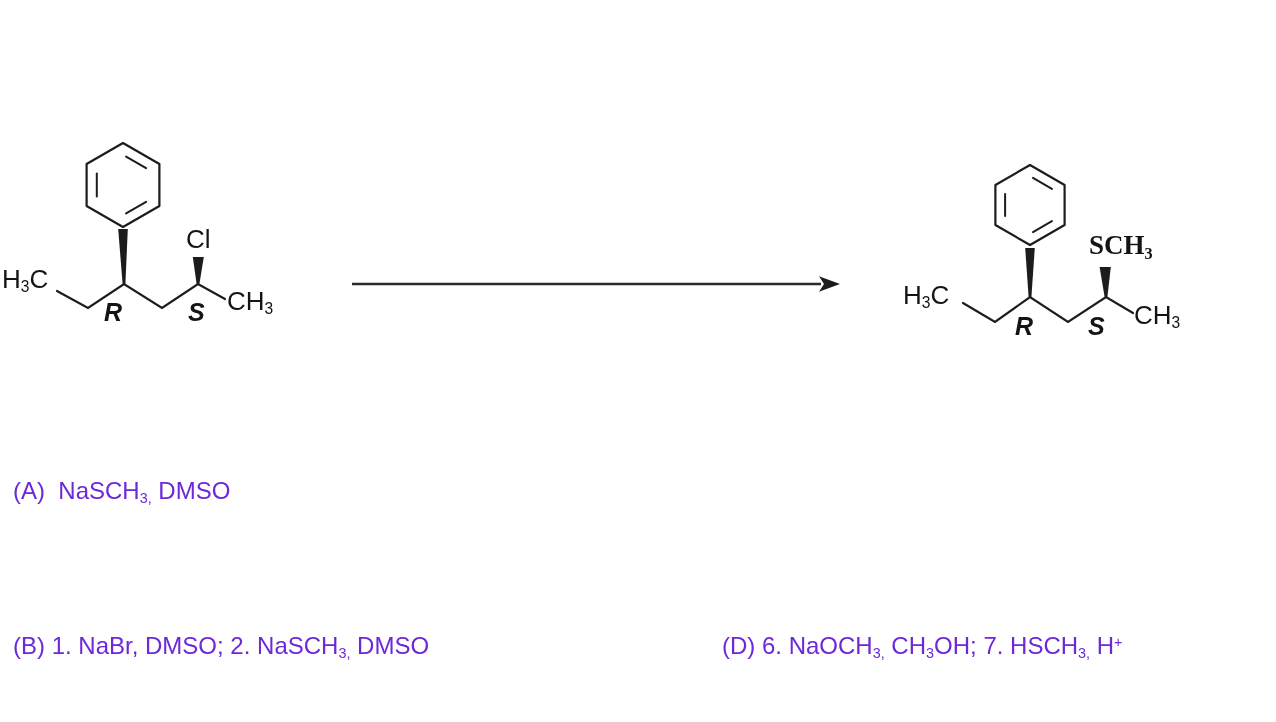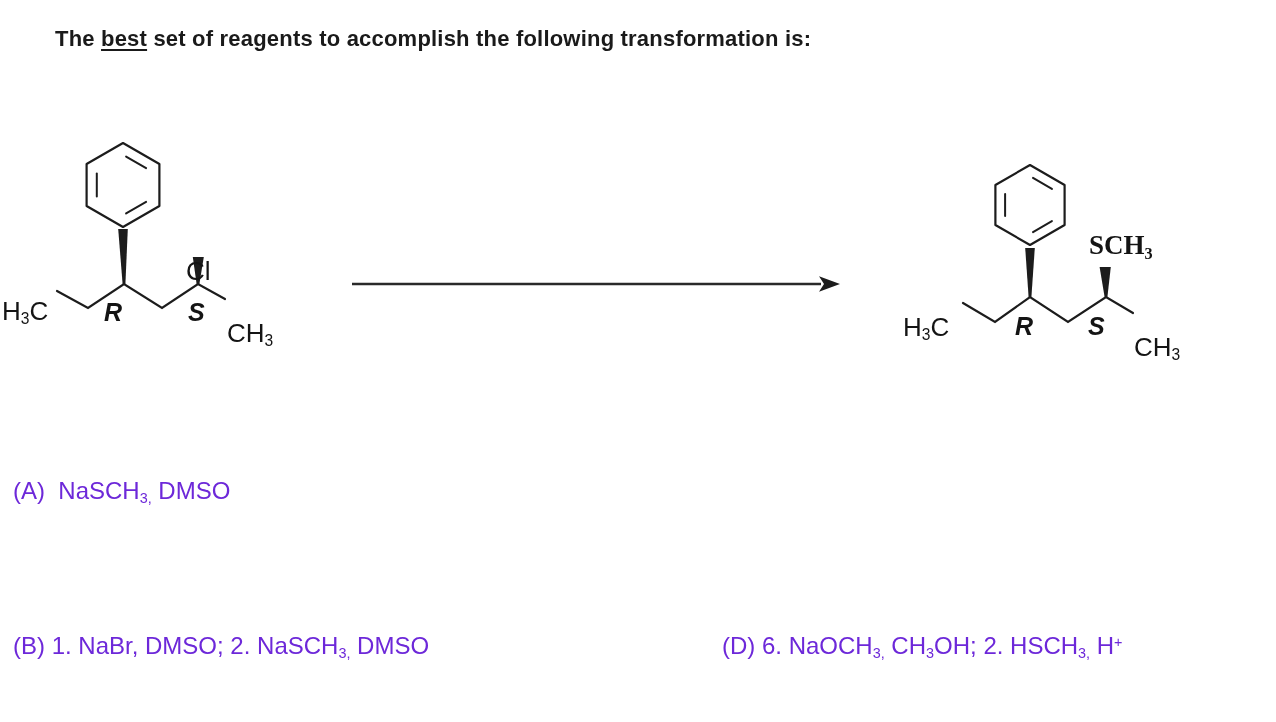--- a/index.html
+++ b/index.html
@@ -10,21 +10,21 @@
   .title{
     position:absolute;left:55px;top:26px;
     font-size:22px;font-weight:700;letter-spacing:.2px;white-space:pre;
   }
   .seg-n{}
   .seg-b{font-size:.6em;vertical-align:-.28em;}
   .seg-p{font-size:.6em;vertical-align:.5em;}
   .seg-i{font-style:italic;}
   .seg-u{text-decoration:underline;text-decoration-thickness:2px;text-underline-offset:3px;}
   .mol-label{
-    position:absolute;font-size:26px;font-weight:400;color:#141414;white-space:pre;line-height:1;margin-top:32px;
+    position:absolute;font-size:26px;font-weight:400;color:#141414;white-space:pre;line-height:1;
   }
   .stereo-label{
     position:absolute;font-size:25px;font-weight:700;font-style:italic;color:#141414;line-height:1;
   }
   .serif-label{
     position:absolute;font-family:"Liberation Serif",serif;font-weight:700;font-size:27px;
     color:#141414;white-space:pre;line-height:1;
   }
   .structure{position:absolute;}
   .bond{stroke:#1c1c1c;stroke-width:2.2;fill:none;stroke-linecap:round;}
@@ -35,21 +35,20 @@
   .arrow-head{fill:#1c1c1c;}
   .option{
     position:absolute;font-size:24px;color:#6d28d9;white-space:pre-wrap;line-height:1.15;
   }
 </style>
 </head>
 <body>
 
 <div class="canvas">
 
-  <div class="title"><span class="seg-n">The </span><span class="seg-u">best</span><span class="seg-n"> set of reagents to accomplish the following transformation is:</span></div>
 
   <svg class="structure" style="left:0;top:130px" width="310" height="215" viewBox="0 130 310 215">
     <g>
       <polygon class="ring" points="123,143 159.4,164 159.4,206 123,227 86.6,206 86.6,164"></polygon>
       <line class="inner" x1="126.1" y1="156.6" x2="146.1" y2="168.1"></line>
       <line class="inner" x1="146.1" y1="201.9" x2="126.1" y2="213.4"></line>
       <line class="inner" x1="96.8" y1="196.5" x2="96.8" y2="173.5"></line>
     </g>
     <polyline class="bond" points="57,291 88,308 124,284 162,308 198,284 225,299"></polyline>
     <polygon class="wedge" points="122.6,284 125.4,284 127.8,229 118.2,229"></polygon>
@@ -80,15 +79,15 @@
   </svg>
 
   <div class="mol-label" style="left:903px;top:282px"><span class="seg-n">H</span><span class="seg-b">3</span><span class="seg-n">C</span></div>
   <div class="serif-label" style="left:1089px;top:232px"><span class="seg-n">SCH</span><span class="seg-b">3</span></div>
   <div class="mol-label" style="left:1134px;top:302px"><span class="seg-n">CH</span><span class="seg-b">3</span></div>
   <div class="stereo-label" style="left:1015px;top:314px"><span class="seg-n">R</span></div>
   <div class="stereo-label" style="left:1088px;top:314px"><span class="seg-n">S</span></div>
 
   <div class="option" style="left:13px;top:477px"><span class="seg-n">(A)  NaSCH</span><span class="seg-b">3,</span><span class="seg-n"> DMSO</span></div>
   <div class="option" style="left:13px;top:632px"><span class="seg-n">(B) 1. NaBr, DMSO; 2. NaSCH</span><span class="seg-b">3,</span><span class="seg-n"> DMSO</span></div>
-  <div class="option" style="left:722px;top:632px"><span class="seg-n">(D) 6. NaOCH</span><span class="seg-b">3,</span><span class="seg-n"> CH</span><span class="seg-b">3</span><span class="seg-n">OH; 2. HSCH</span><span class="seg-b">3,</span><span class="seg-n"> H</span><span class="seg-p">+</span></div>
+  <div class="option" style="left:722px;top:632px"><span class="seg-n">(D) 6. NaOCH</span><span class="seg-b">3,</span><span class="seg-n"> CH</span><span class="seg-b">3</span><span class="seg-n">OH; 7. HSCH</span><span class="seg-b">3,</span><span class="seg-n"> H</span><span class="seg-p">+</span></div>
 
 </div>
 
 </body></html>

